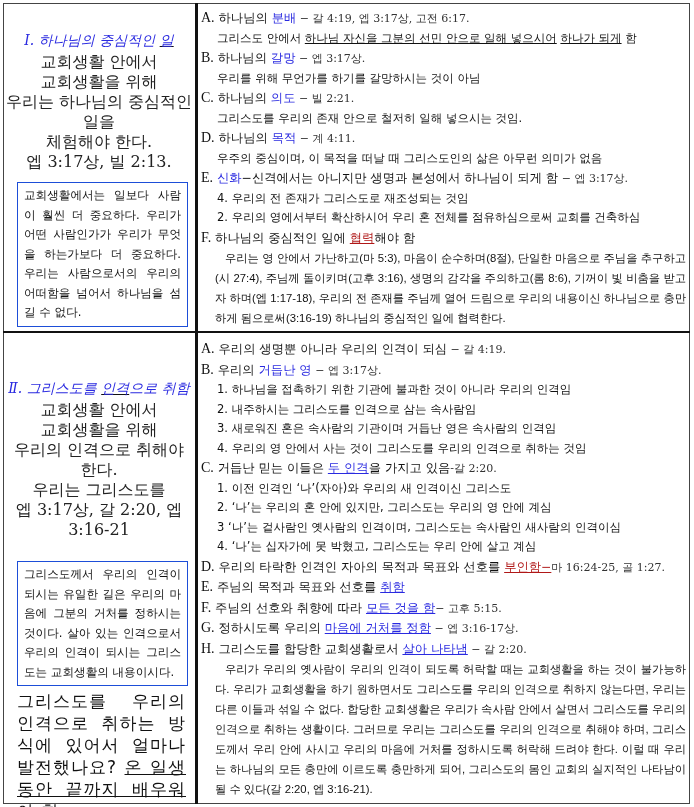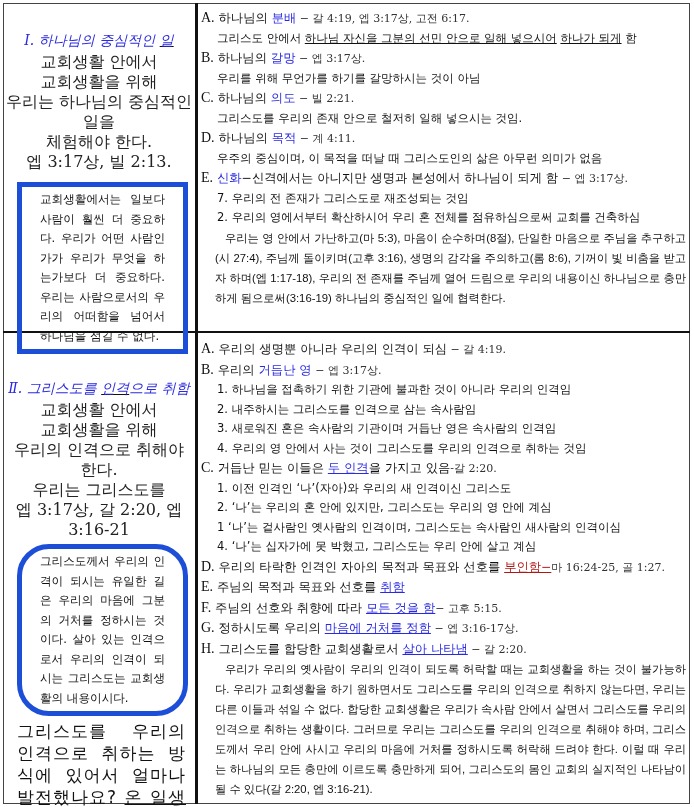--- a/index.html
+++ b/index.html
@@ -7,21 +7,21 @@
          font-family: "DejaVu Serif", "Liberation Serif", serif; color: #111; }
   .outline { position: absolute; left: 3px; top: 3px; width: 687px; height: 801px;
              border: 1px solid #444; box-sizing: border-box; }
   .vdiv { position: absolute; left: 195px; top: 3px; width: 3px; height: 801px; background: #111; }
   .hdiv { position: absolute; left: 3px; top: 331px; width: 687px; height: 2px; background: #111; }
 
   .left { position: absolute; left: 4px; width: 190px; text-align: center; font-size: 12px; line-height: 20px; }
   .left .title { color: #2a2ae0; font-size: 14px; margin-bottom: 2px; font-style: italic; }
   .left .title u { text-decoration: underline; text-decoration-color: #111; color: #2a2ae0; }
   .left .sub { font-size: 16px; line-height: 20px; color: #222; }
-  .left .box { margin: 10px 6px 0 13px; border: 5px solid #1d4ed8; padding: 3px 18px;
+  .left .box { margin: 10px 6px 0 13px; border: 1px solid #1d4ed8; padding: 3px 6px;
                text-align: justify; text-align-last: left; font-family: "DejaVu Sans", "Liberation Sans", sans-serif;
                font-size: 11.6px; line-height: 19.5px; color: #111; }
   .left .note { margin: 4px 8px 0 13px; text-align: justify; text-align-last: left;
                 font-family: "DejaVu Sans", "Liberation Sans", sans-serif; font-size: 17px; line-height: 22px; letter-spacing: 1px; }
   .left .note u { text-decoration: underline; }
 
   .right { position: absolute; left: 201px; width: 485px; font-size: 12.3px; line-height: 19.5px; }
   .right .h { white-space: nowrap; }
   .right .lbl { font-family: "Liberation Serif", serif; font-size: 14px; }
   .right .ref { font-size: 11px; color: #333; }
@@ -67,35 +67,38 @@
     <span class="lbl">C.</span><span> 하나님의 </span><span class="blue">의도</span><span class="ref"> − 빌 2:21.</span>
   </div>
   <div class="sub">그리스도를 우리의 존재 안으로 철저히 일해 넣으시는 것임.</div>
   <div class="h">
     <span class="lbl">D.</span><span> 하나님의 </span><span class="blue">목적</span><span class="ref"> − 계 4:11.</span>
   </div>
   <div class="sub">우주의 중심이며, 이 목적을 떠날 때 그리스도인의 삶은 아무런 의미가 없음</div>
   <div class="h">
     <span class="lbl">E.</span> <span class="blue">신화</span><span>−신격에서는 아니지만 생명과 본성에서 하나님이 되게 함</span><span class="ref"> − 엡 3:17상.</span>
   </div>
-  <div class="num">7. 우리의 전 존재가 그리스도로 재조성되는 것임</div>
+  <div class="num">4. 우리의 전 존재가 그리스도로 재조성되는 것임</div>
   <div class="num">2. 우리의 영에서부터 확산하시어 우리 혼 전체를 점유하심으로써 교회를 건축하심</div>
+  <div class="h">
+    <span class="lbl">F.</span><span> 하나님의 중심적인 일에 </span><span class="red ul">협력</span><span>해야 함</span>
+  </div>
   <div class="para">우리는 영 안에서 가난하고(마 5:3), 마음이 순수하며(8절), 단일한 마음으로 주님을 추구하고(시 27:4), 주님께 돌이키며(고후 3:16), 생명의 감각을 주의하고(롬 8:6), 기꺼이 빛 비춤을 받고자 하며(엡 1:17-18), 우리의 전 존재를 주님께 열어 드림으로 우리의 내용이신 하나님으로 충만하게 됨으로써(3:16-19) 하나님의 중심적인 일에 협력한다.</div>
 </div>
 
 <div class="left" style="top:378px;">
   <div class="title" style="">
     <span>Ⅱ. 그리스도를 </span><u>인격</u><span>으로 취함</span>
   </div>
   <div class="sub">교회생활 안에서</div>
   <div class="sub">교회생활을 위해</div>
   <div class="sub">우리의 인격으로 취해야 한다.</div>
   <div class="sub">우리는 그리스도를</div>
   <div class="sub">엡 3:17상, 갈 2:20, 엡 3:16-21</div>
-  <div class="box" style="margin-top:4px;border-radius:32px;">그리스도께서 우리의 인격이 되시는 유일한 길은 우리의 마음에 그분의 거처를 정하시는 것이다. 살아 있는 인격으로서 우리의 인격이 되시는 그리스도는 교회생활의 내용이시다.</div>
+  <div class="box" style="margin-top:21px;">그리스도께서 우리의 인격이 되시는 유일한 길은 우리의 마음에 그분의 거처를 정하시는 것이다. 살아 있는 인격으로서 우리의 인격이 되시는 그리스도는 교회생활의 내용이시다.</div>
   <div class="note">
     <span>그리스도를 우리의 인격으로 취하는 방식에 있어서 얼마나 발전했나요? </span><u>온 일생동안 끝까지 배우워야 함</u>
   </div>
 </div>
 
 <div class="right" style="top:339px;">
   <div class="h">
     <span class="lbl">A.</span><span> 우리의 생명뿐 아니라 우리의 인격이 되심</span><span class="ref"> − 갈 4:19.</span>
   </div>
   <div class="h">
@@ -103,21 +106,21 @@
   </div>
   <div class="num">1. 하나님을 접촉하기 위한 기관에 불과한 것이 아니라 우리의 인격임</div>
   <div class="num">2. 내주하시는 그리스도를 인격으로 삼는 속사람임</div>
   <div class="num">3. 새로워진 혼은 속사람의 기관이며 거듭난 영은 속사람의 인격임</div>
   <div class="num">4. 우리의 영 안에서 사는 것이 그리스도를 우리의 인격으로 취하는 것임</div>
   <div class="h">
     <span class="lbl">C.</span><span> 거듭난 믿는 이들은 </span><span class="blue ul">두 인격</span><span>을 가지고 있음</span><span class="ref">-갈 2:20.</span>
   </div>
   <div class="num">1. 이전 인격인 ‘나’(자아)와 우리의 새 인격이신 그리스도</div>
   <div class="num">2. ‘나’는 우리의 혼 안에 있지만, 그리스도는 우리의 영 안에 계심</div>
-  <div class="num">1 ‘나’는 겉사람인 옛사람의 인격이며, 그리스도는 속사람인 새사람의 인격이심</div>
+  <div class="num">3 ‘나’는 겉사람인 옛사람의 인격이며, 그리스도는 속사람인 새사람의 인격이심</div>
   <div class="num">4. ‘나’는 십자가에 못 박혔고, 그리스도는 우리 안에 살고 계심</div>
   <div class="h">
     <span class="lbl">D.</span><span> 우리의 타락한 인격인 자아의 목적과 목표와 선호를 </span><span class="red ul">부인함−</span><span class="ref">마 16:24-25, 골 1:27.</span>
   </div>
   <div class="h">
     <span class="lbl">E.</span><span> 주님의 목적과 목표와 선호를 </span><span class="blue ul">취함</span>
   </div>
   <div class="h">
     <span class="lbl">F.</span><span> 주님의 선호와 취향에 따라 </span><span class="blue ul">모든 것을 함</span><span class="ref">− 고후 5:15.</span>
   </div>

